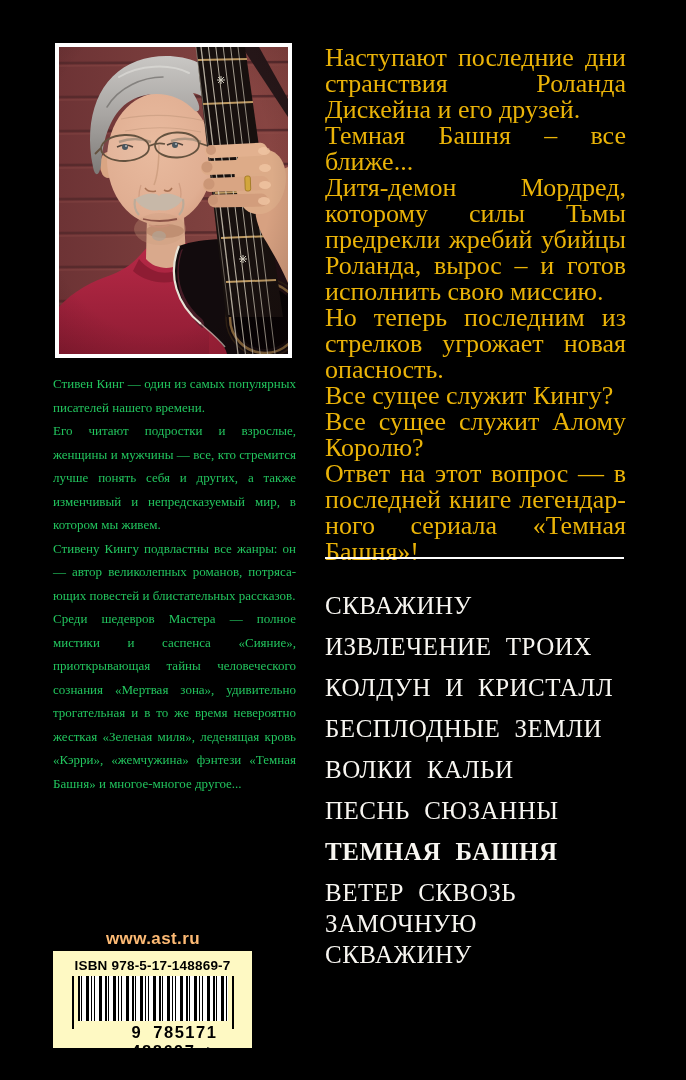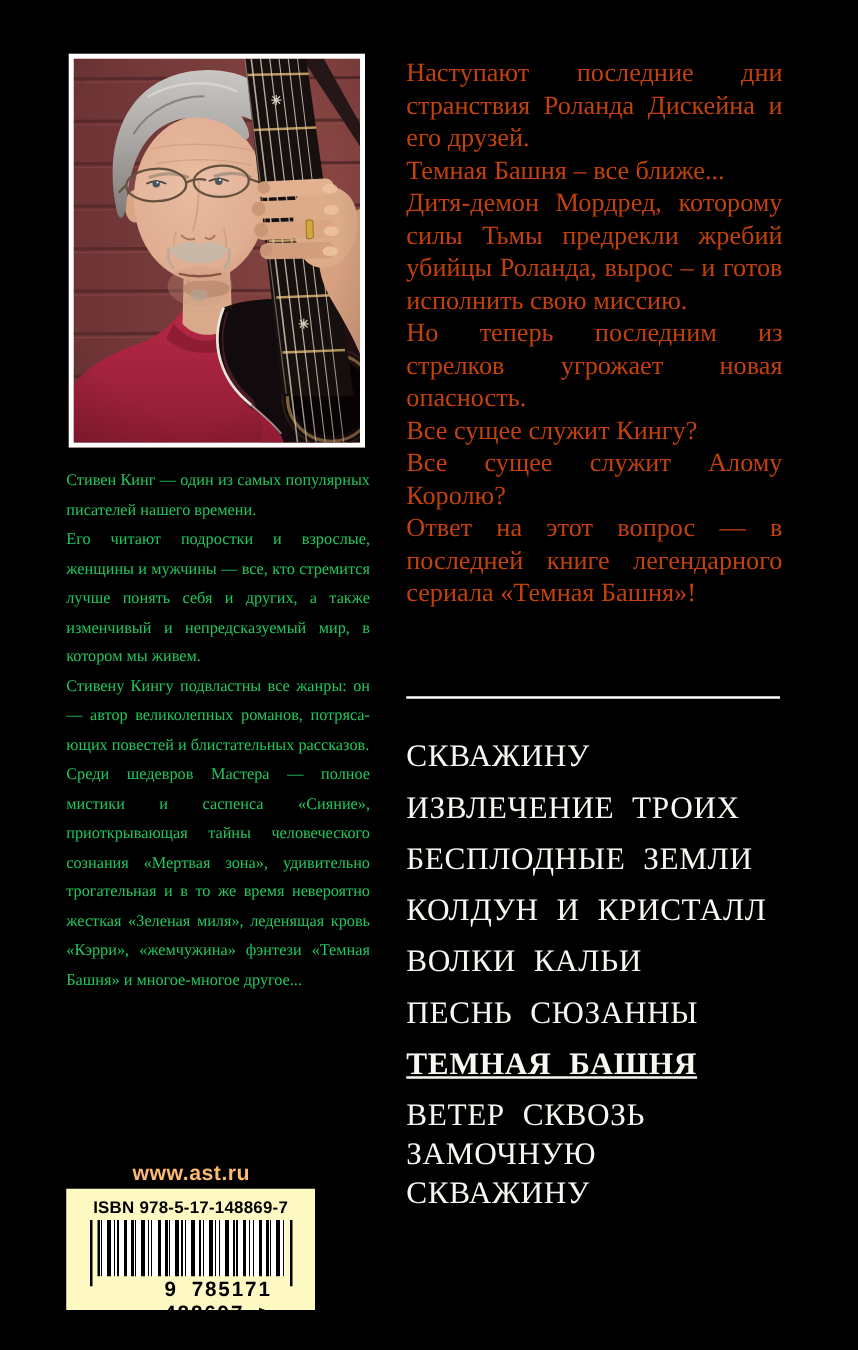--- a/index.html
+++ b/index.html
@@ -7,27 +7,27 @@
          font-family:"Liberation Serif","DejaVu Serif",serif;color:#f3f0e9;}
   
   .photo{position:absolute;left:55px;top:43px;width:229px;height:307px;margin:0;padding:0;
          border:4px solid #fff;background:#7b3e3d;}
   .photo svg{display:block;width:229px;height:307px;}
   
   .about{position:absolute;left:53px;top:372px;width:243px;}
   .about p{margin:0;font-size:13px;line-height:23.5px;text-align:justify;color:#22c55e;}
   
   .annotation{position:absolute;left:325px;top:45px;width:301px;}
-  .annotation p{margin:0;font-size:21px;line-height:26px;text-align:justify;color:#c2410c;}
+  .annotation p{margin:0;font-size:26px;line-height:26px;text-align:justify;color:#eab308;}
   
   .divider{position:absolute;left:325px;top:557px;width:299px;height:2px;background:#fdfdfd;}
   .series{position:absolute;left:325px;top:590px;width:312px;margin:0;padding:0;list-style:none;}
   .series li{margin:0 0 10px 0;font-size:25px;line-height:31px;letter-spacing:.5px;
              word-spacing:.3em;color:#f8f6f1;white-space:pre-line;}
-  .series li.current{font-weight:bold;letter-spacing:.6px;text-decoration:underline;}
+  .series li.current{font-weight:bold;letter-spacing:.6px;}
   
   .site{position:absolute;left:53px;top:929px;width:200px;text-align:center;
         font-family:"Liberation Sans","DejaVu Sans",sans-serif;font-weight:bold;
         font-size:17px;color:#fdba74;letter-spacing:.4px;}
   .barcode{position:absolute;left:53px;top:951px;width:199px;height:97px;background:#fef9c3;
            font-family:"Liberation Sans","DejaVu Sans",sans-serif;color:#000;}
   .isbn{margin-top:7px;text-align:center;font-weight:bold;font-size:13.5px;letter-spacing:.2px;}
   .bars{position:relative;width:150px;height:45px;margin:3px auto 0 auto;
         background:
           repeating-linear-gradient(90deg,
@@ -235,22 +235,22 @@
     <p>Все сущее служит Кингу?</p>
     <p>Все сущее служит Алому Королю?</p>
     <p>Ответ на этот вопрос — в последней книге легендар­ного сериала «Темная Баш­ня»!</p>
   </section>
 
   <div class="divider"></div>
 
   <ul class="series">
     <li>СКВАЖИНУ</li>
     <li>ИЗВЛЕЧЕНИЕ ТРОИХ</li>
+    <li>КОЛДУН И КРИСТАЛЛ</li>
     <li>БЕСПЛОДНЫЕ ЗЕМЛИ</li>
-    <li>КОЛДУН И КРИСТАЛЛ</li>
     <li>ВОЛКИ КАЛЬИ</li>
     <li>ПЕСНЬ СЮЗАННЫ</li>
     <li class="current">ТЕМНАЯ БАШНЯ</li>
     <li>ВЕТЕР СКВОЗЬ
 ЗАМОЧНУЮ
 СКВАЖИНУ</li>
   </ul>
 
   <div class="site">www.ast.ru</div>
 

